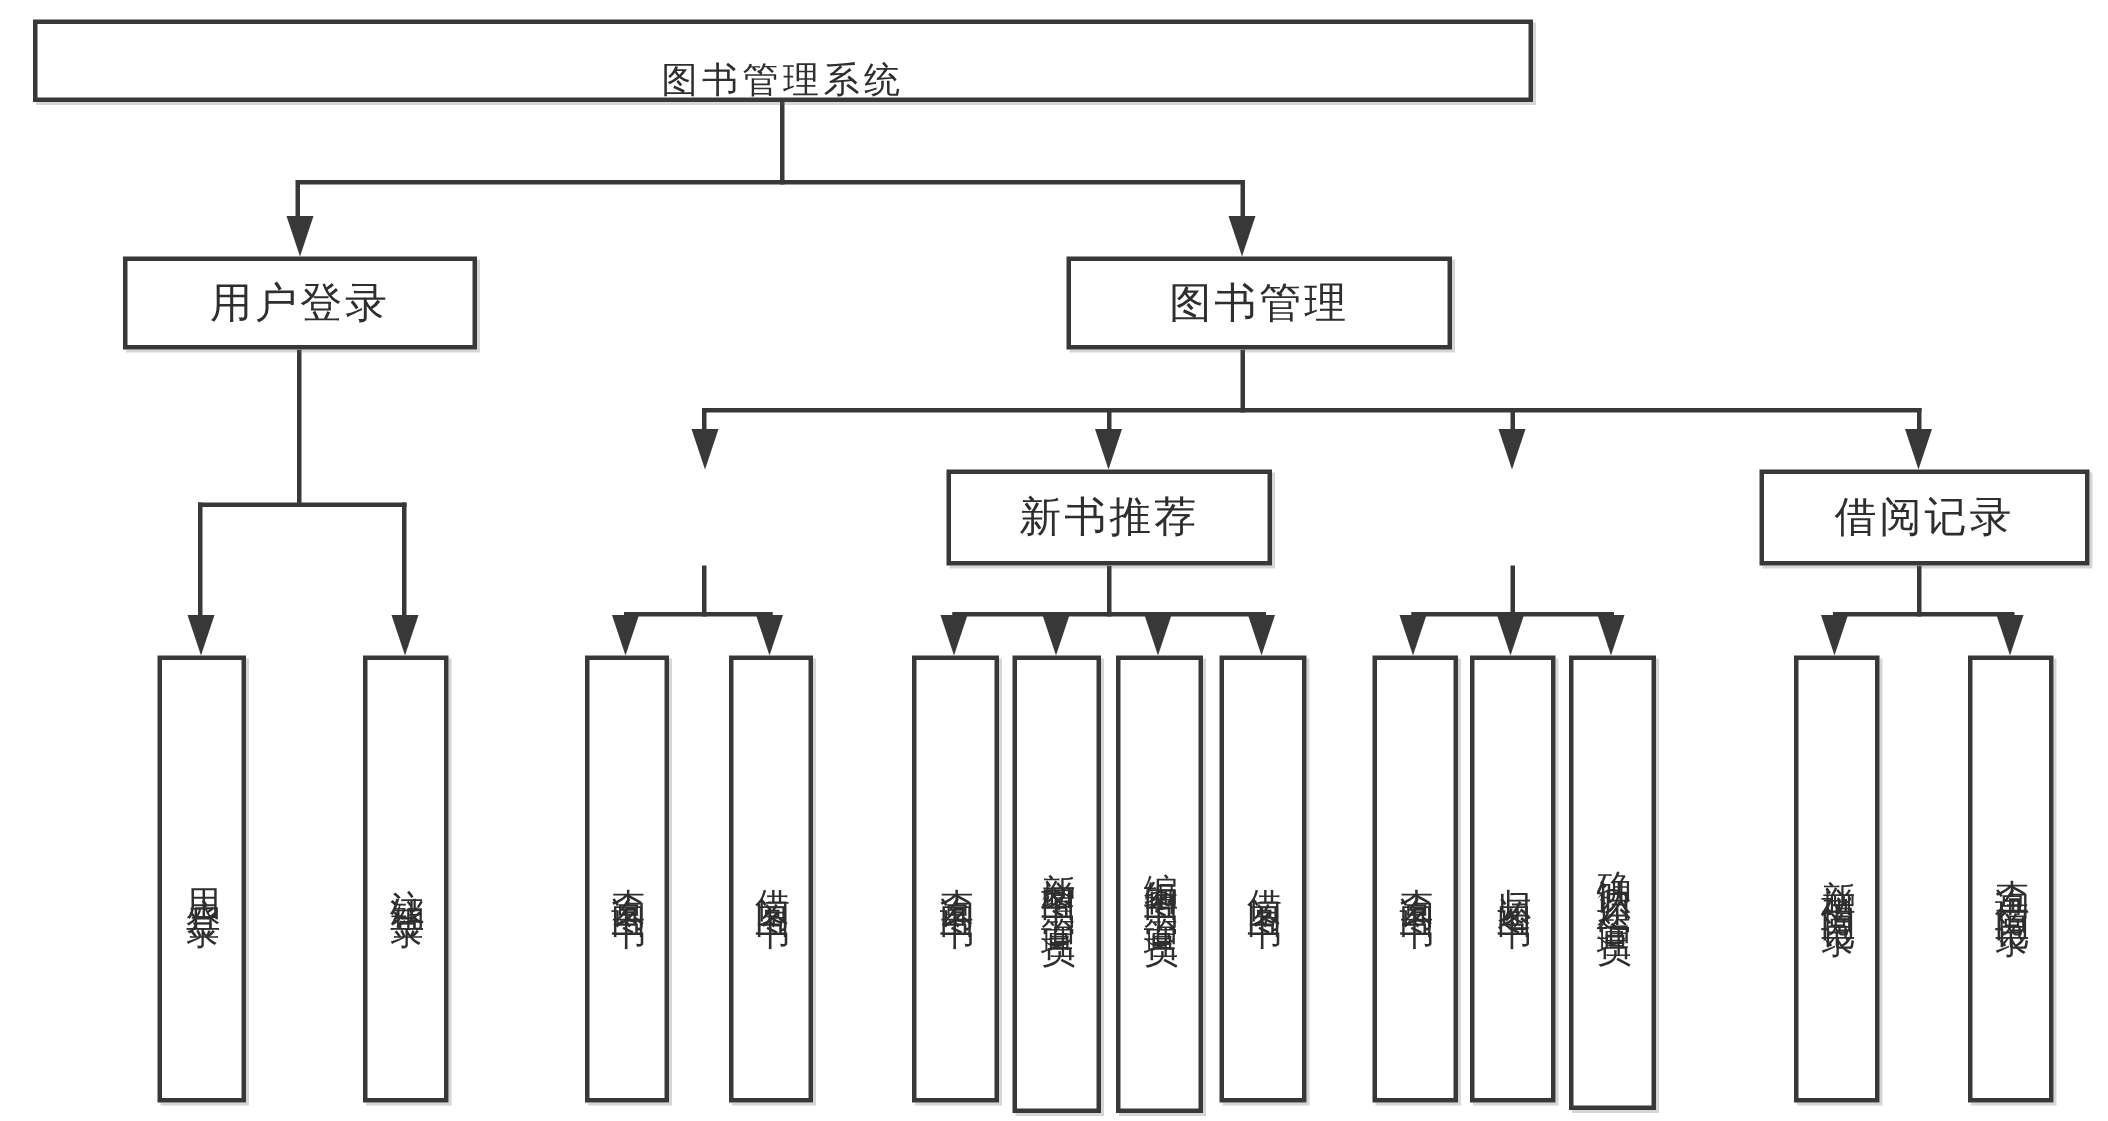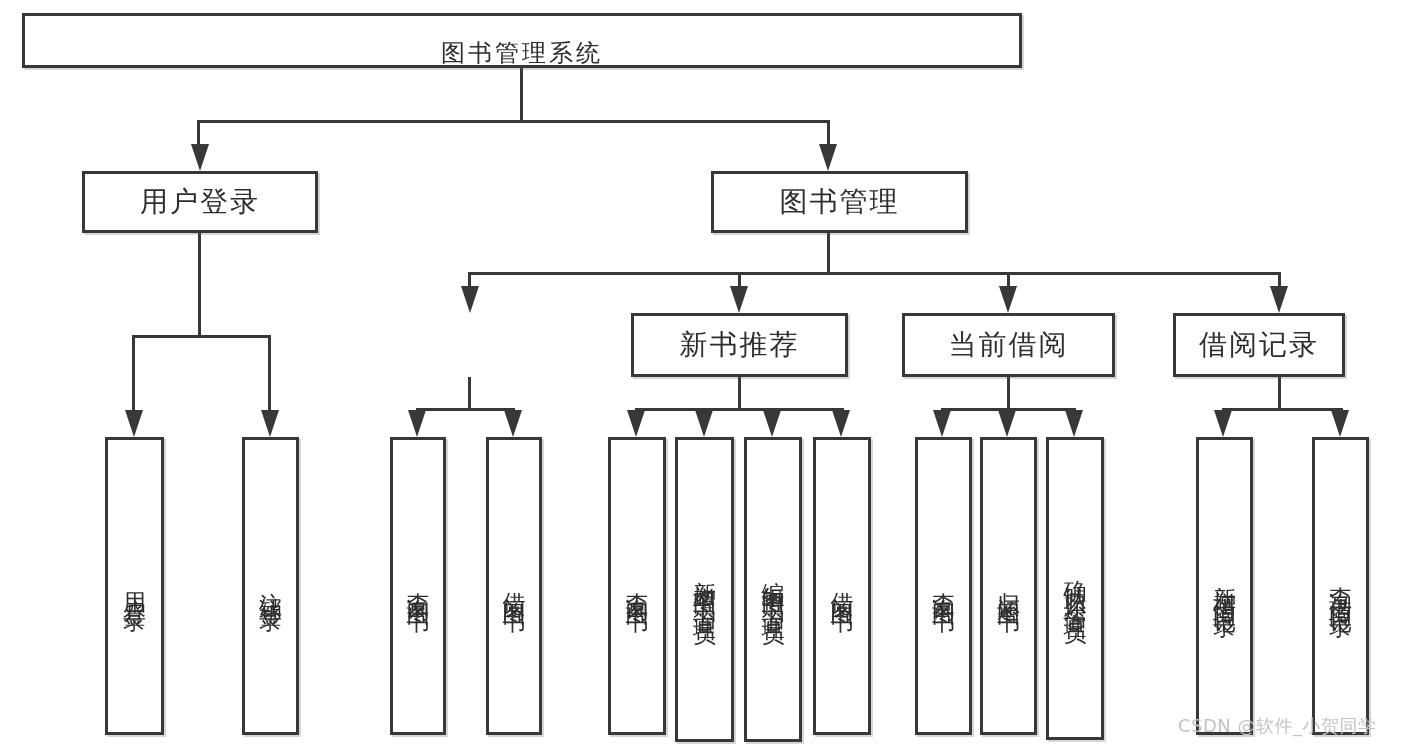--- a/index.html
+++ b/index.html
@@ -135,24 +135,21 @@
   <div class="box" style="left:82px;top:171px;width:236px;height:62px">
     <span class="htext">用户登录</span>
   </div>
   <div class="box" style="left:711px;top:171px;width:257px;height:62px">
     <span class="htext">图书管理</span>
   </div>
 
   <div class="box" style="left:631px;top:313px;width:217px;height:64px">
     <span class="htext">新书推荐</span>
   </div>
-  <div class="box" style="left:902px;top:313px;width:213px;height:64px">
-    <span class="htext">当前借阅</span>
-  </div>
-  <div class="box" style="left:1173px;top:313px;width:172px;height:64px">
+  <div class="box" style="left:1173px;top:313px;width:220px;height:64px">
     <span class="htext">借阅记录</span>
   </div>
 
   <div class="box" style="left:105px;top:437px;width:59px;height:298px">
     <span class="vtext">用户登录</span>
   </div>
   <div class="box" style="left:242px;top:437px;width:57px;height:298px">
     <span class="vtext">注销登录</span>
   </div>
 
@@ -186,15 +183,14 @@
     <span class="vtext">确认归还（管理员）</span>
   </div>
 
   <div class="box" style="left:1196px;top:437px;width:57px;height:298px">
     <span class="vtext">新增借阅记录</span>
   </div>
   <div class="box" style="left:1312px;top:437px;width:57px;height:298px">
     <span class="vtext">查询借阅记录</span>
   </div>
 
-  <div class="watermark">CSDN @软件_小贺同学</div>
 
 </div>
 
 </body></html>

